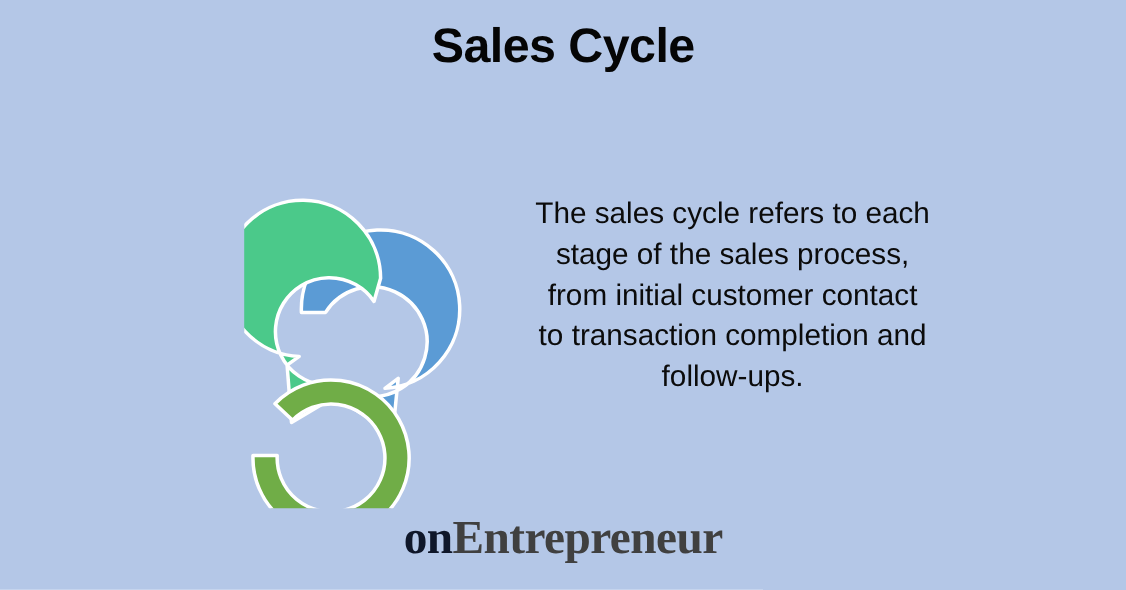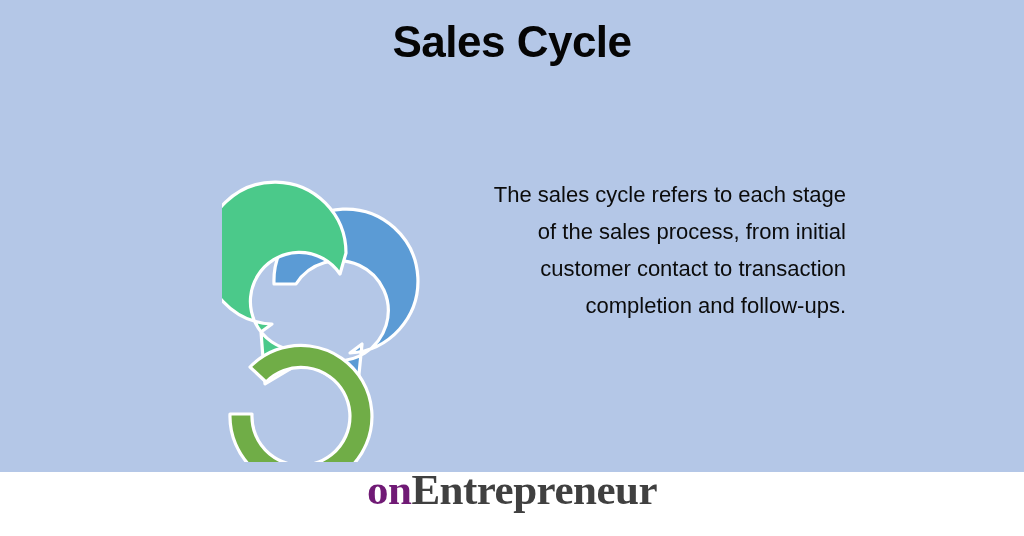--- a/index.html
+++ b/index.html
@@ -8,21 +8,21 @@
   }
   body {
     width: 1024px;
     height: 536px;
     overflow: hidden;
     font-family: "Liberation Sans", sans-serif;
   }
   #slide {
     position: relative;
     width: 1024px;
-    height: 472px;
+    height: 536px;
     background: #b4c7e7;
   }
   #title {
     position: absolute;
     left: 0;
     top: 18px;
     width: 1024px;
     text-align: center;
     font-size: 44px;
     font-weight: bold;
@@ -40,41 +40,41 @@
   #cycle-graphic svg {
     display: block;
     width: 210px;
     height: 340px;
   }
   #description {
     position: absolute;
     left: 486px;
     top: 176px;
     width: 360px;
-    font-size: 22px;
+    font-size: 27px;
     line-height: 37px;
     color: #0b0b0b;
     font-weight: normal;
-    text-align: right;
+    text-align: center;
   }
   #brand-logo {
     position: absolute;
     left: 0;
     top: 466px;
     width: 1024px;
     text-align: center;
     font-family: "Liberation Serif", serif;
     font-weight: bold;
     font-size: 43px;
     line-height: 1.1;
     letter-spacing: -0.5px;
     white-space: nowrap;
   }
   #brand-logo .brand-on {
-    color: #701a75;
+    color: #0f172a;
   }
   #brand-logo .brand-rest {
     color: #404040;
   }
 </style>
 </head>
 <body>
 
 <div id="slide">
 

